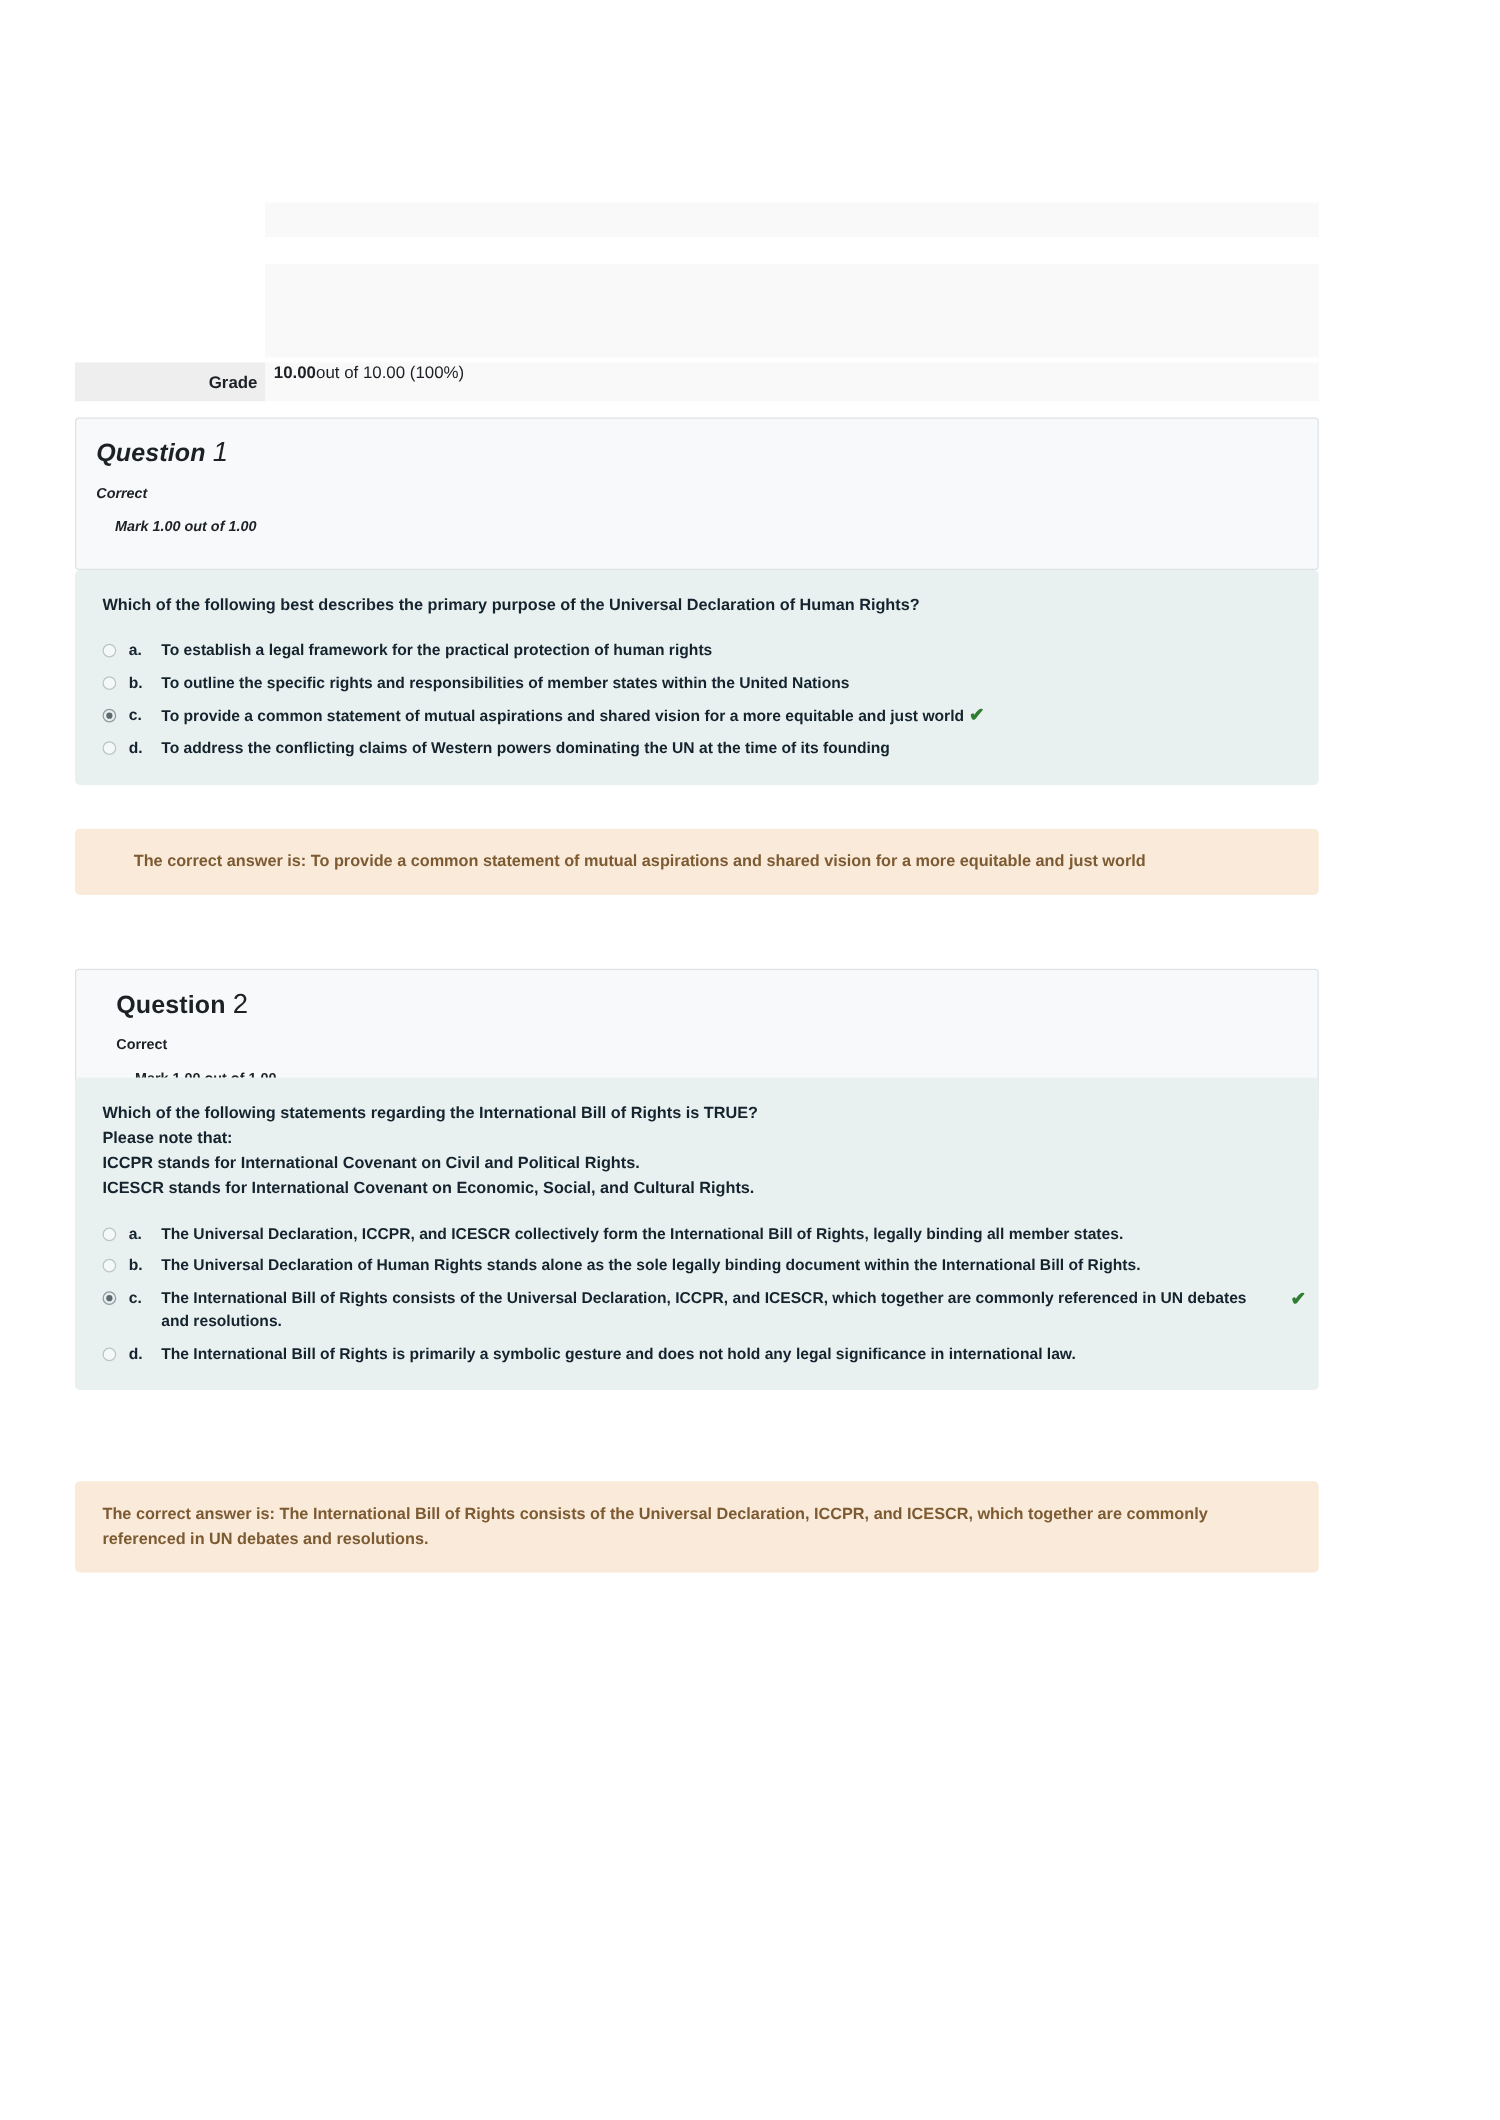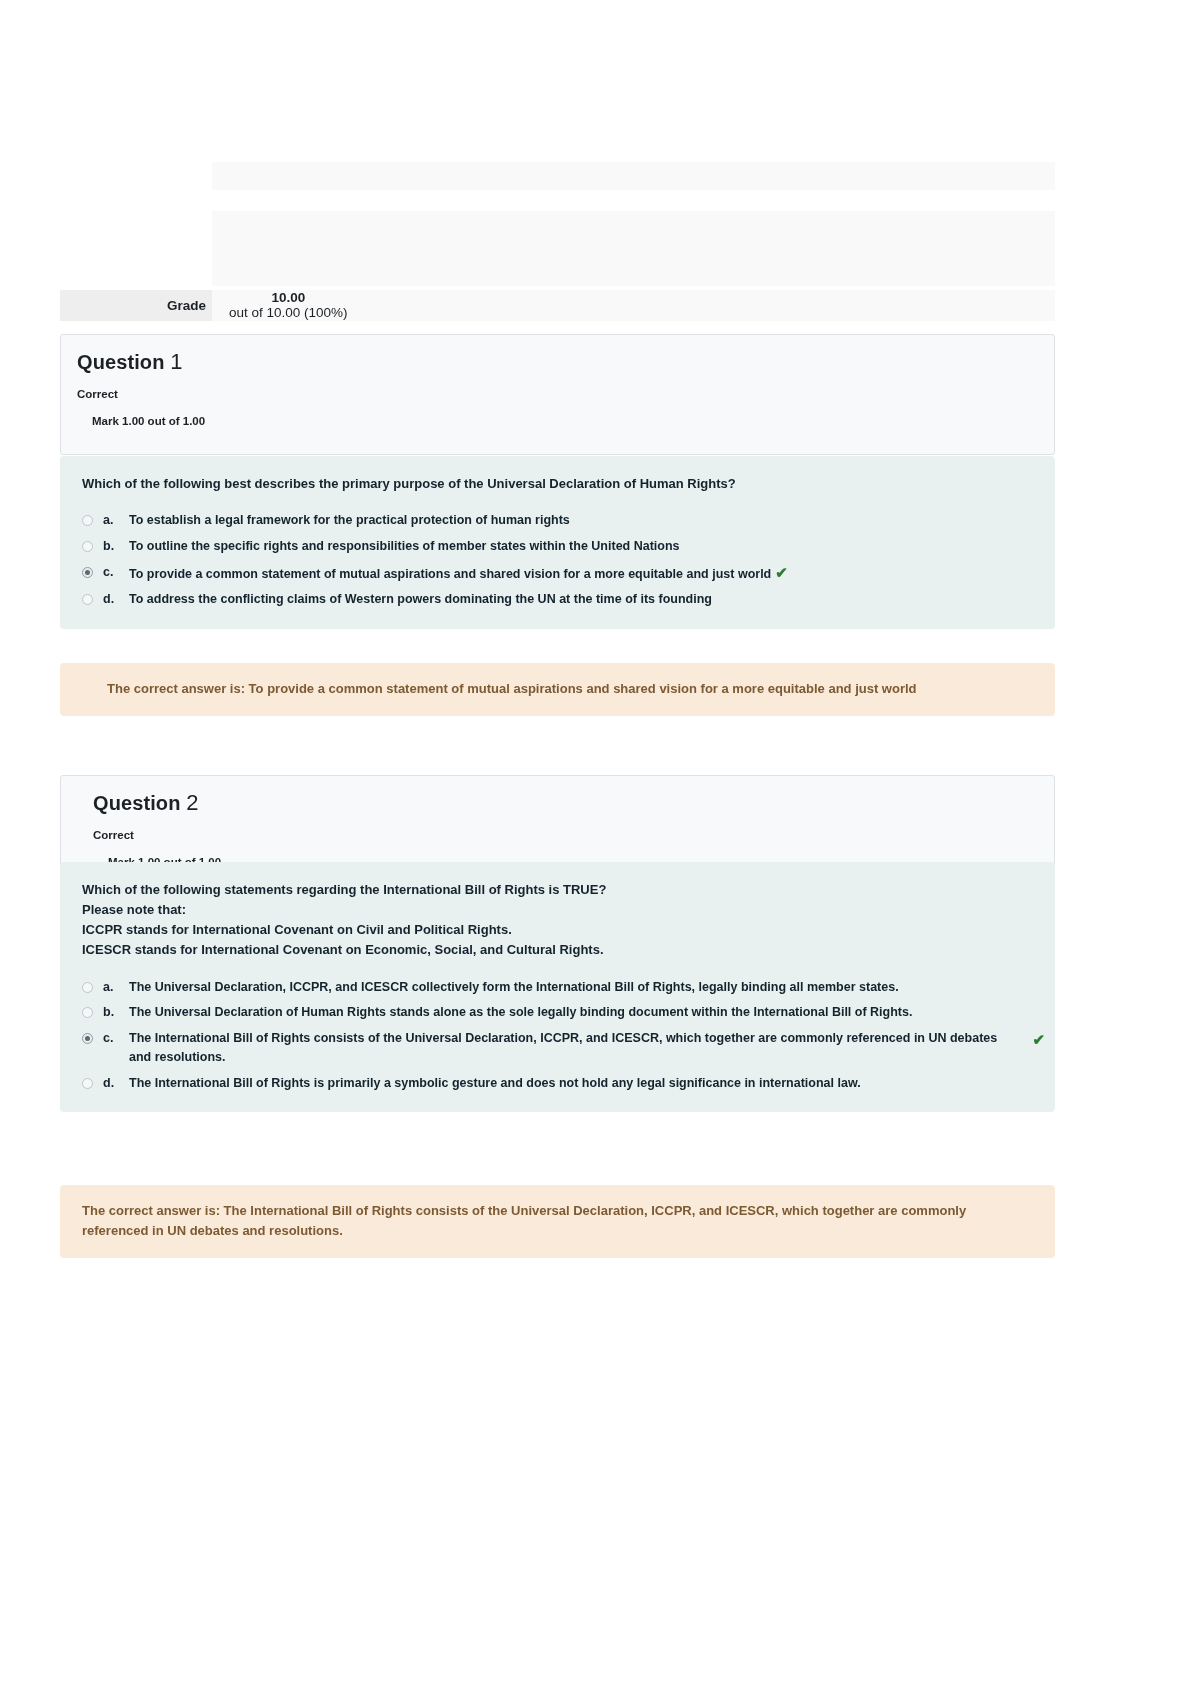--- a/index.html
+++ b/index.html
@@ -71,28 +71,27 @@
     height: 31px;
     display: flex;
     align-items: center;
     justify-content: flex-end;
     font-size: 13.5px;
     font-weight: bold;
     color: #1d2125;
   }
   .grade-value {
     position: absolute;
-    left: 229px;
+    left: 219px;
     top: 290px;
     height: 31px;
     display: flex;
-    align-items: center;
+    align-items: flex-start;
     font-size: 13.5px;
     color: #1d2125;
-    flex-direction: column;
   }
   .grade-value b { font-weight: bold; }
 
   
   .qcard {
     position: absolute;
     left: 60px;
     width: 995px;
     box-sizing: border-box;
     background: #f8f9fa;
@@ -239,21 +238,21 @@
   </div>
 
   <div class="grade-strip"></div>
   <div class="grade-label-cell"></div>
   <div class="grade-label">Grade</div>
   <div class="grade-value">
     <b>10.00</b>
       <span> out of 10.00 (100%)</span>
   </div>
 
-  <div class="qcard" style="top:334px;">
+  <div class="qcard" style="top:334px;font-style:italic;">
     <div class="q-title">
       <span>Question</span>
       <span class="qnum">1</span>
     </div>
     <div class="q-state">Correct</div>
     <div class="q-mark">Mark 1.00 out of 1.00</div>
   </div>
 
   <div class="abox" style="top:456px;">
     <div class="qtext">

